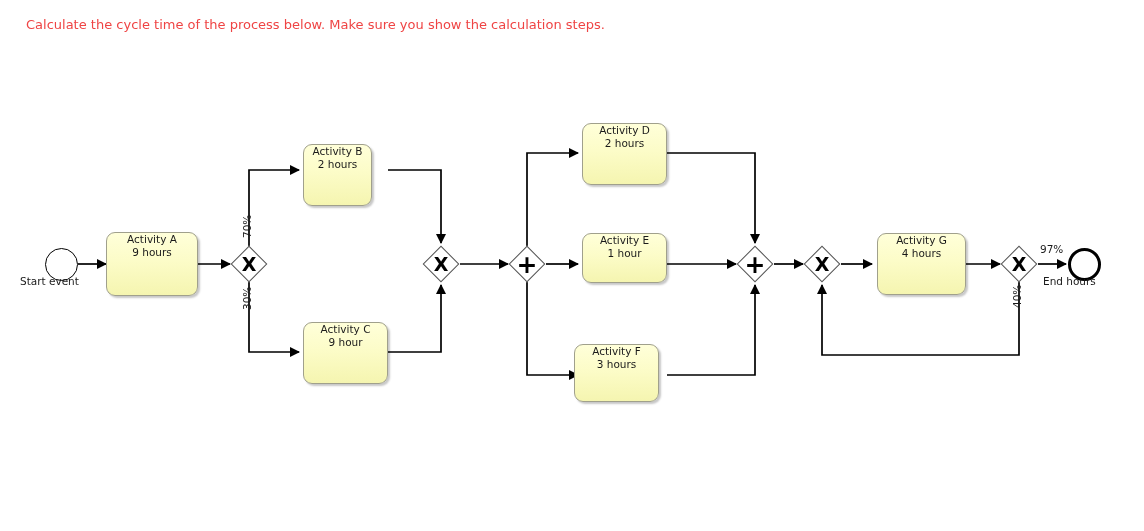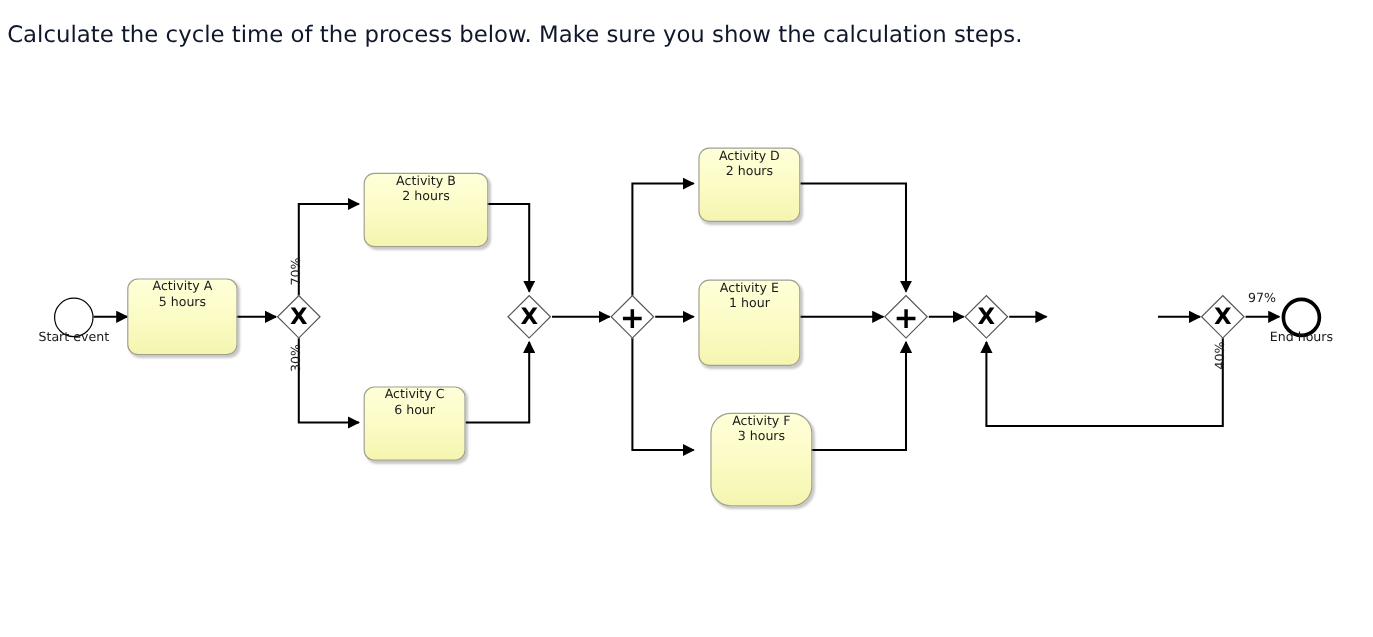--- a/index.html
+++ b/index.html
@@ -13,25 +13,25 @@
     height: 531px;
     position: relative;
     overflow: hidden;
     font-family: "DejaVu Sans", "Liberation Sans", sans-serif;
     color: #1a1a1a;
   }
 
   
   #question-text {
     position: absolute;
-    left: 6px;
+    left: 26px;
     top: 17px;
-    font-size: 19px;
+    font-size: 13px;
     line-height: 1.3;
-    color: #0f172a;
+    color: #ef4444;
     white-space: nowrap;
   }
 
   
   #diagram-canvas {
     position: absolute;
     left: 0;
     top: 0;
     width: 1144px;
     height: 531px;
@@ -55,21 +55,20 @@
     border: 1.6px solid #000000;
   }
   .event.end {
     border: 3.2px solid #000000;
   }
   .event-label {
     position: absolute;
     font-size: 10.5px;
     color: #1a1a1a;
     white-space: nowrap;
-    text-align: center;
   }
 
   
   .task {
     position: absolute;
     box-sizing: border-box;
     border: 1px solid #a0a08c;
     border-radius: 9px;
     background: linear-gradient(180deg, #ffffd9 0%, #fcfcc8 45%, #f5f5b0 100%);
     box-shadow: 2px 2px 2px rgba(0,0,0,0.22);
@@ -184,48 +183,52 @@
 
       <path d="M 1019 281 L 1019 355 L 822 355 L 822 285"></path>
     </g>
   </svg>
 
   <div class="event start" style="left:45px; top:248px; width:33px; height:33px;"></div>
   <div class="event-label" style="left:20px; top:275px; width:83px;">Start event</div>
 
   <div class="task" style="left:106px; top:232px; width:92px; height:64px;">
     <span class="task-text">Activity A
-5 hours</span>
-  </div>
-
-  <div class="task" style="left:303px; top:144px; width:104px; height:62px;">
+9 hours</span>
+  </div>
+
+  <div class="task" style="left:303px; top:144px; width:69px; height:62px;">
     <span class="task-text">Activity B
 2 hours</span>
   </div>
 
   <div class="task" style="left:303px; top:322px; width:85px; height:62px;">
     <span class="task-text">Activity C
-6 hour</span>
+9 hour</span>
   </div>
 
   <div class="task" style="left:582px; top:123px; width:85px; height:62px;">
     <span class="task-text">Activity D
 2 hours</span>
   </div>
 
-  <div class="task" style="left:582px; top:233px; width:85px; height:72px;">
+  <div class="task" style="left:582px; top:233px; width:85px; height:50px;">
     <span class="task-text">Activity E
 1 hour</span>
   </div>
 
-  <div class="task" style="left:592px; top:344px; width:85px; height:78px;border-radius:17px;">
+  <div class="task" style="left:574px; top:344px; width:85px; height:58px;">
     <span class="task-text">Activity F
 3 hours</span>
   </div>
 
+  <div class="task" style="left:877px; top:233px; width:89px; height:62px;">
+    <span class="task-text">Activity G
+4 hours</span>
+  </div>
 
   <div class="gateway" style="left:231px; top:246px;">
     <span class="diamond"></span>
     <span class="glyph">X</span>
   </div>
 
   <div class="gateway" style="left:423px; top:246px;">
     <span class="diamond"></span>
     <span class="glyph">X</span>
   </div>

